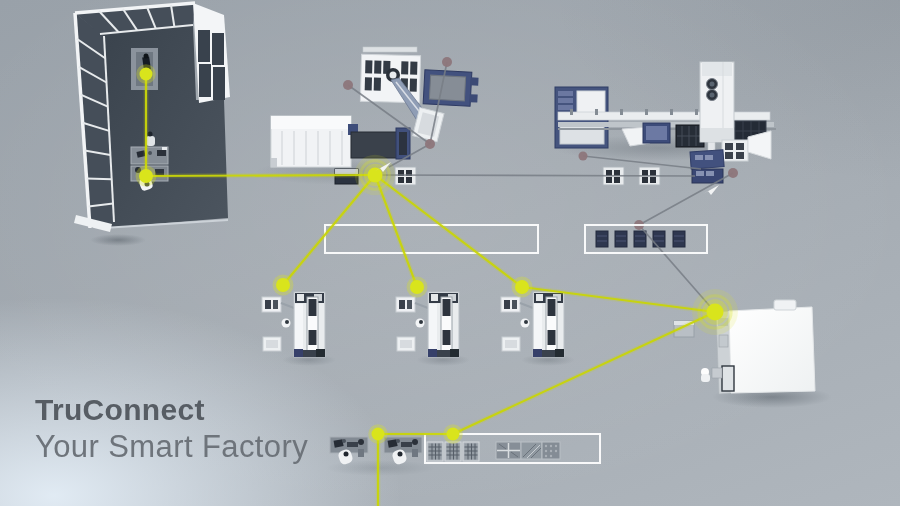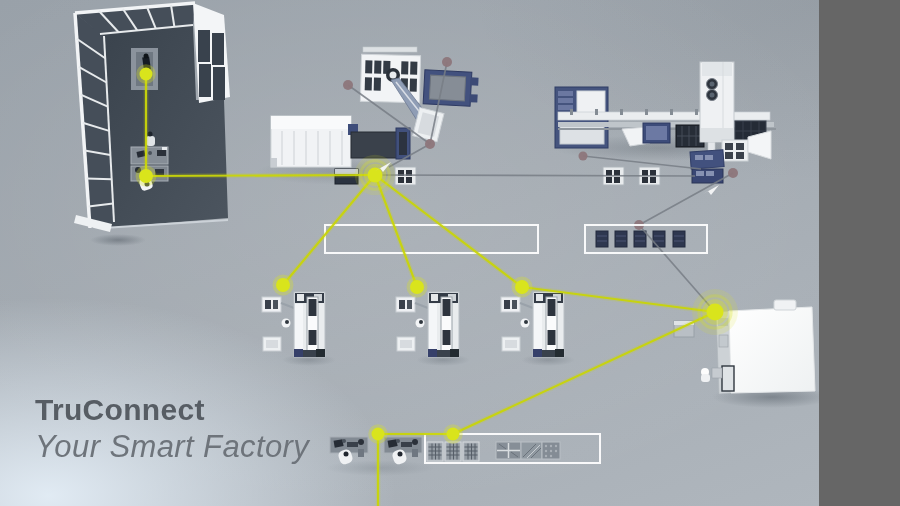--- a/index.html
+++ b/index.html
@@ -1,28 +1,28 @@
 <!DOCTYPE html>
 <html><head>
 <meta charset="utf-8">
 <style>
   html,body{margin:0;padding:0;background:#666;}
   .stage{
-    position:relative;width:819px;height:506px;overflow:hidden;
+    position:relative;width:900px;height:506px;overflow:hidden;
     font-family:"Liberation Sans",sans-serif;
     background:
       radial-gradient(560px 320px at 6% 98%, rgba(228,238,247,.95), rgba(228,238,247,0) 62%),
       radial-gradient(720px 430px at 46% 42%, rgba(255,255,255,.10), rgba(255,255,255,0) 70%),
       radial-gradient(500px 260px at 100% 0%, rgba(60,70,80,.10), rgba(60,70,80,0) 70%),
       linear-gradient(160deg,#99a1a9 0%,#a2a9b0 45%,#afb6bd 100%);
   }
   svg{position:absolute;left:0;top:0;}
   .title{position:absolute;left:35px;top:394px;line-height:1.08;}
   .brand{font-size:30px;font-weight:bold;color:#575d64;letter-spacing:.3px;}
-  .subtitle{font-size:31px;font-weight:400;color:#6e747b;margin-top:4px;letter-spacing:.4px;font-style:italic;}
+  .subtitle{font-size:31px;font-weight:400;color:#6e747b;margin-top:4px;letter-spacing:.4px;}
 </style>
 </head>
 <body>
 
 <div class="stage">
 <svg width="900" height="506" viewBox="0 0 900 506">
   <defs>
     <radialGradient id="shadGrad">
       <stop offset="0" stop-color="#1e2832" stop-opacity=".32"></stop>
       <stop offset="1" stop-color="#1e2832" stop-opacity="0"></stop>

